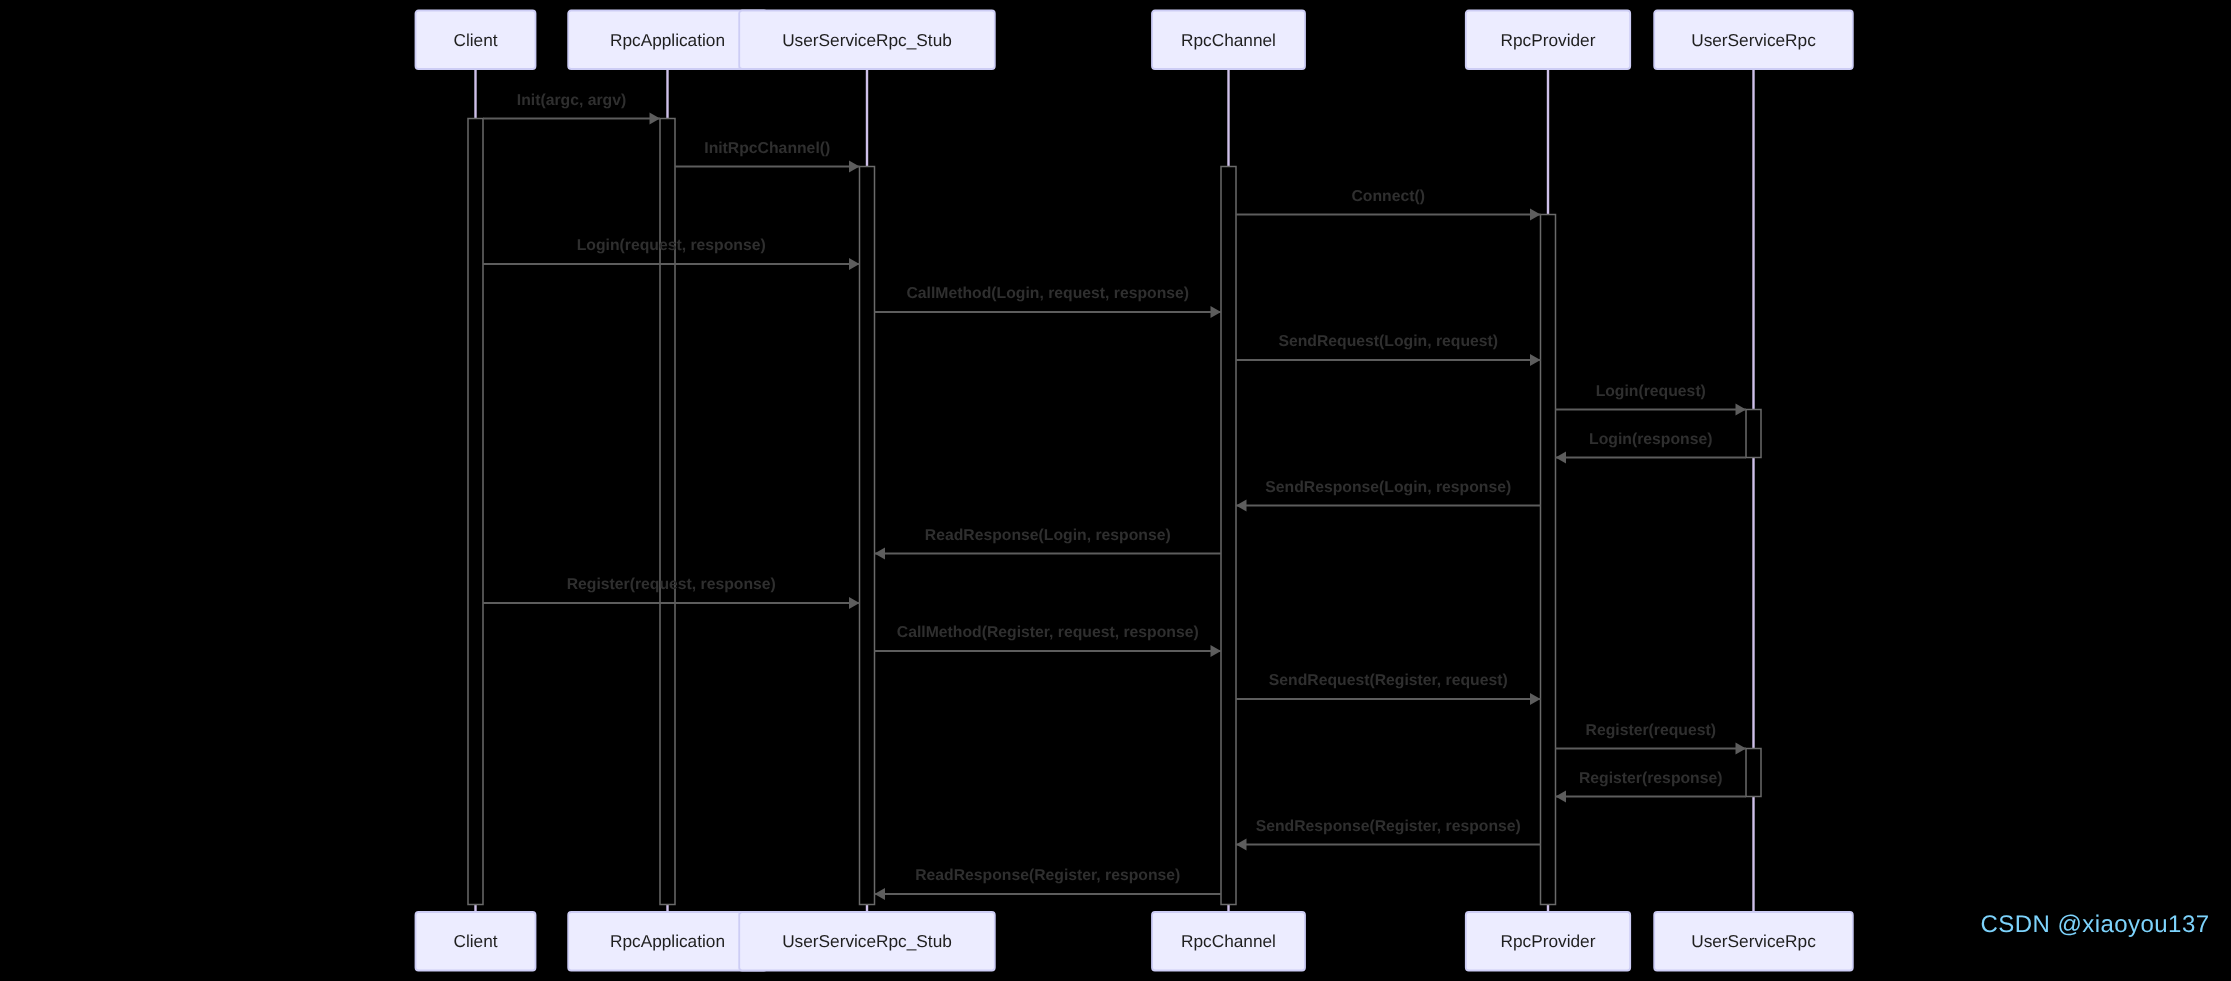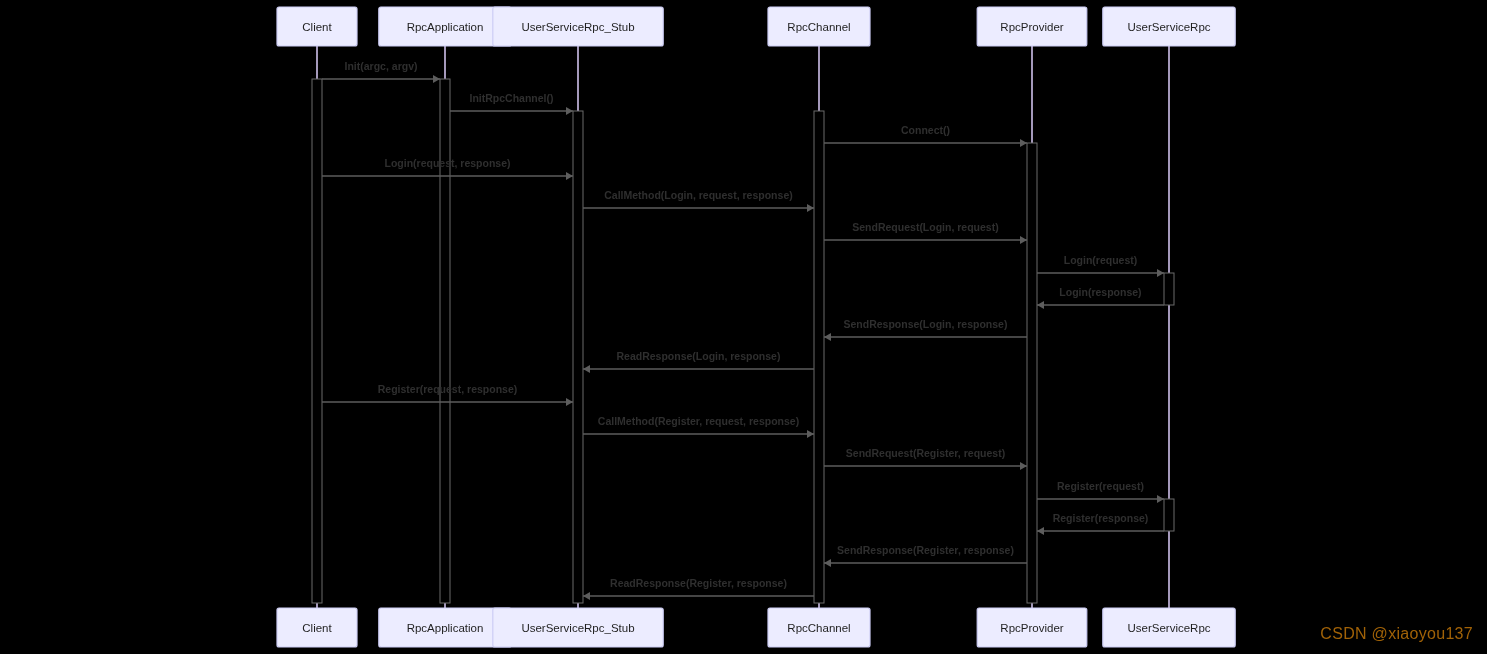--- a/index.html
+++ b/index.html
@@ -65,22 +65,22 @@
     font-family: "Liberation Sans", sans-serif;
     font-size: 10.5px;
     font-weight: bold;
     fill: #2f2f2f;
     text-anchor: middle;
     dominant-baseline: middle;
   }
   .watermark {
     position: absolute;
     right: 14px;
-    bottom: 11px;
-    color: #a16207;
+    bottom: 28px;
+    color: #7dd3fc;
     font-family: "Liberation Sans", sans-serif;
     font-size: 16px;
     letter-spacing: 0.3px;
     white-space: nowrap;
   }
 </style>
 </head>
 <body>
 
 <div id="diagram-root">

